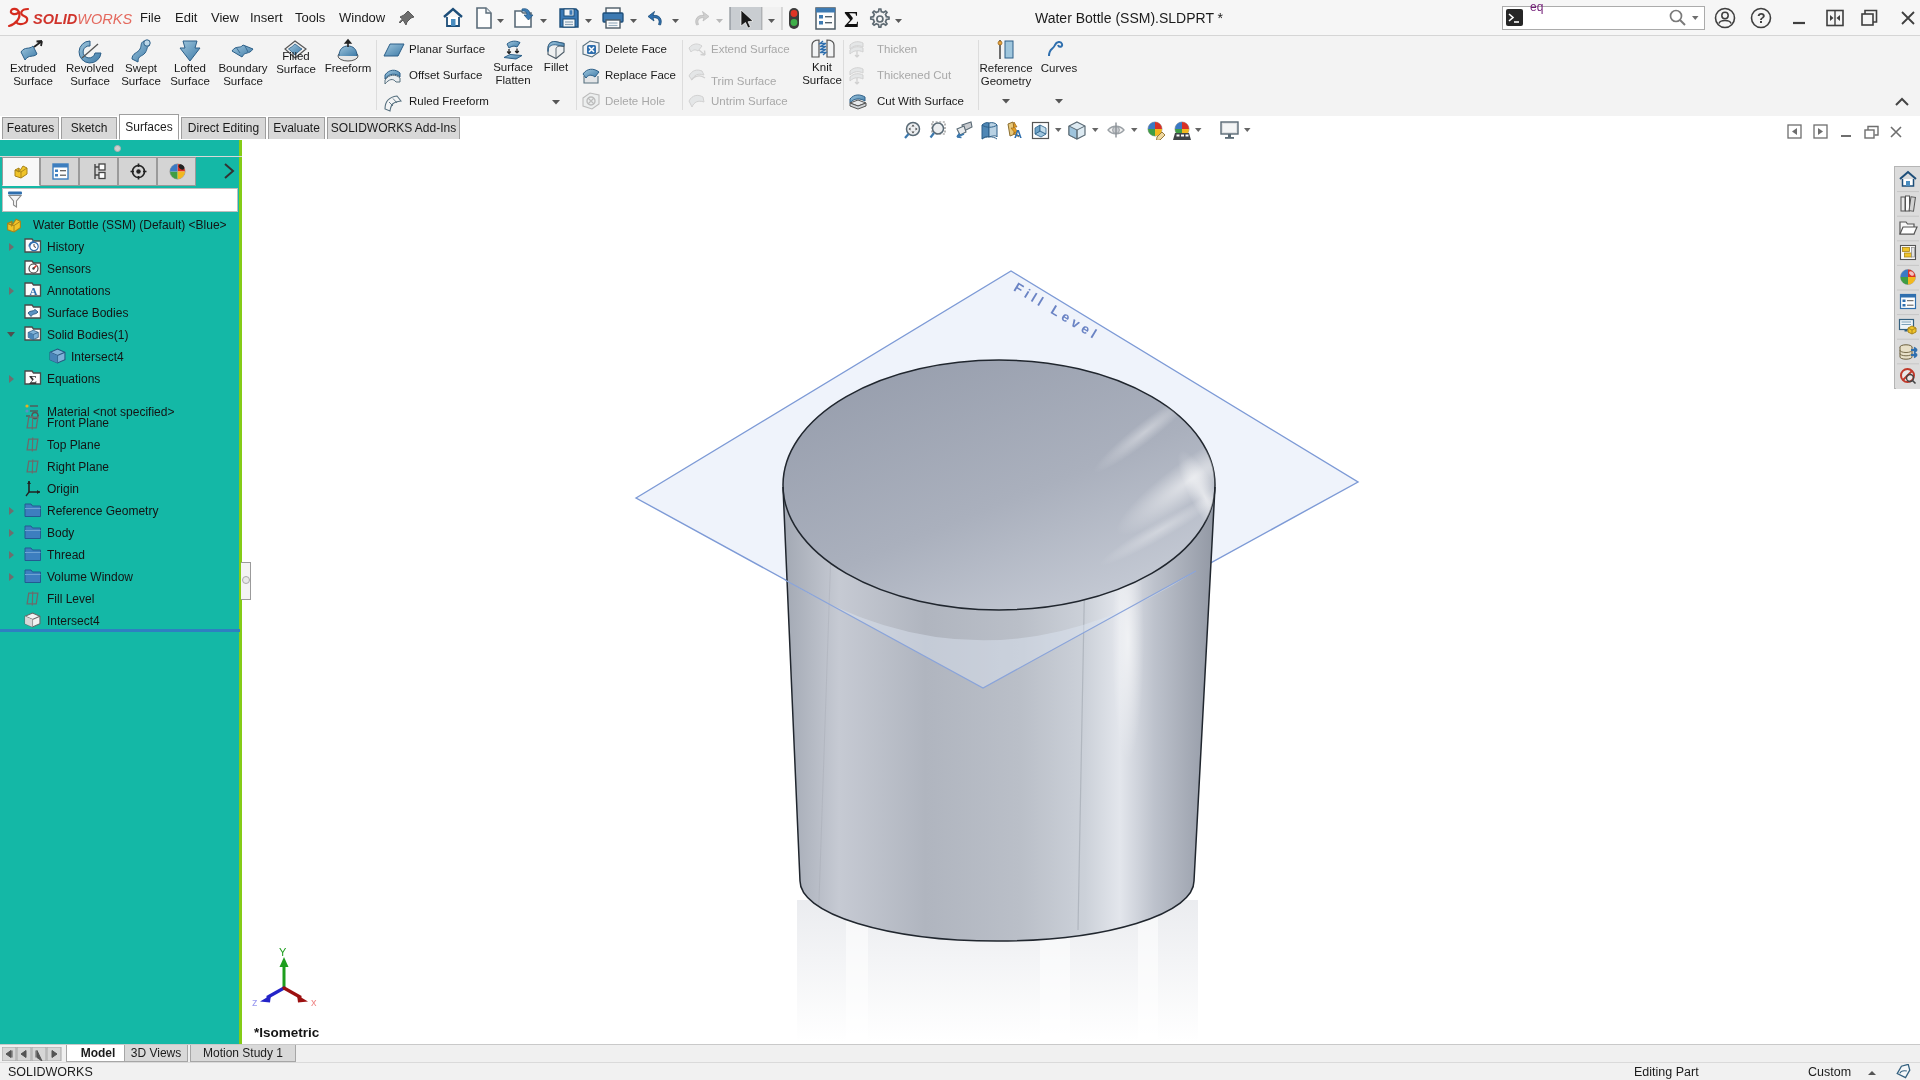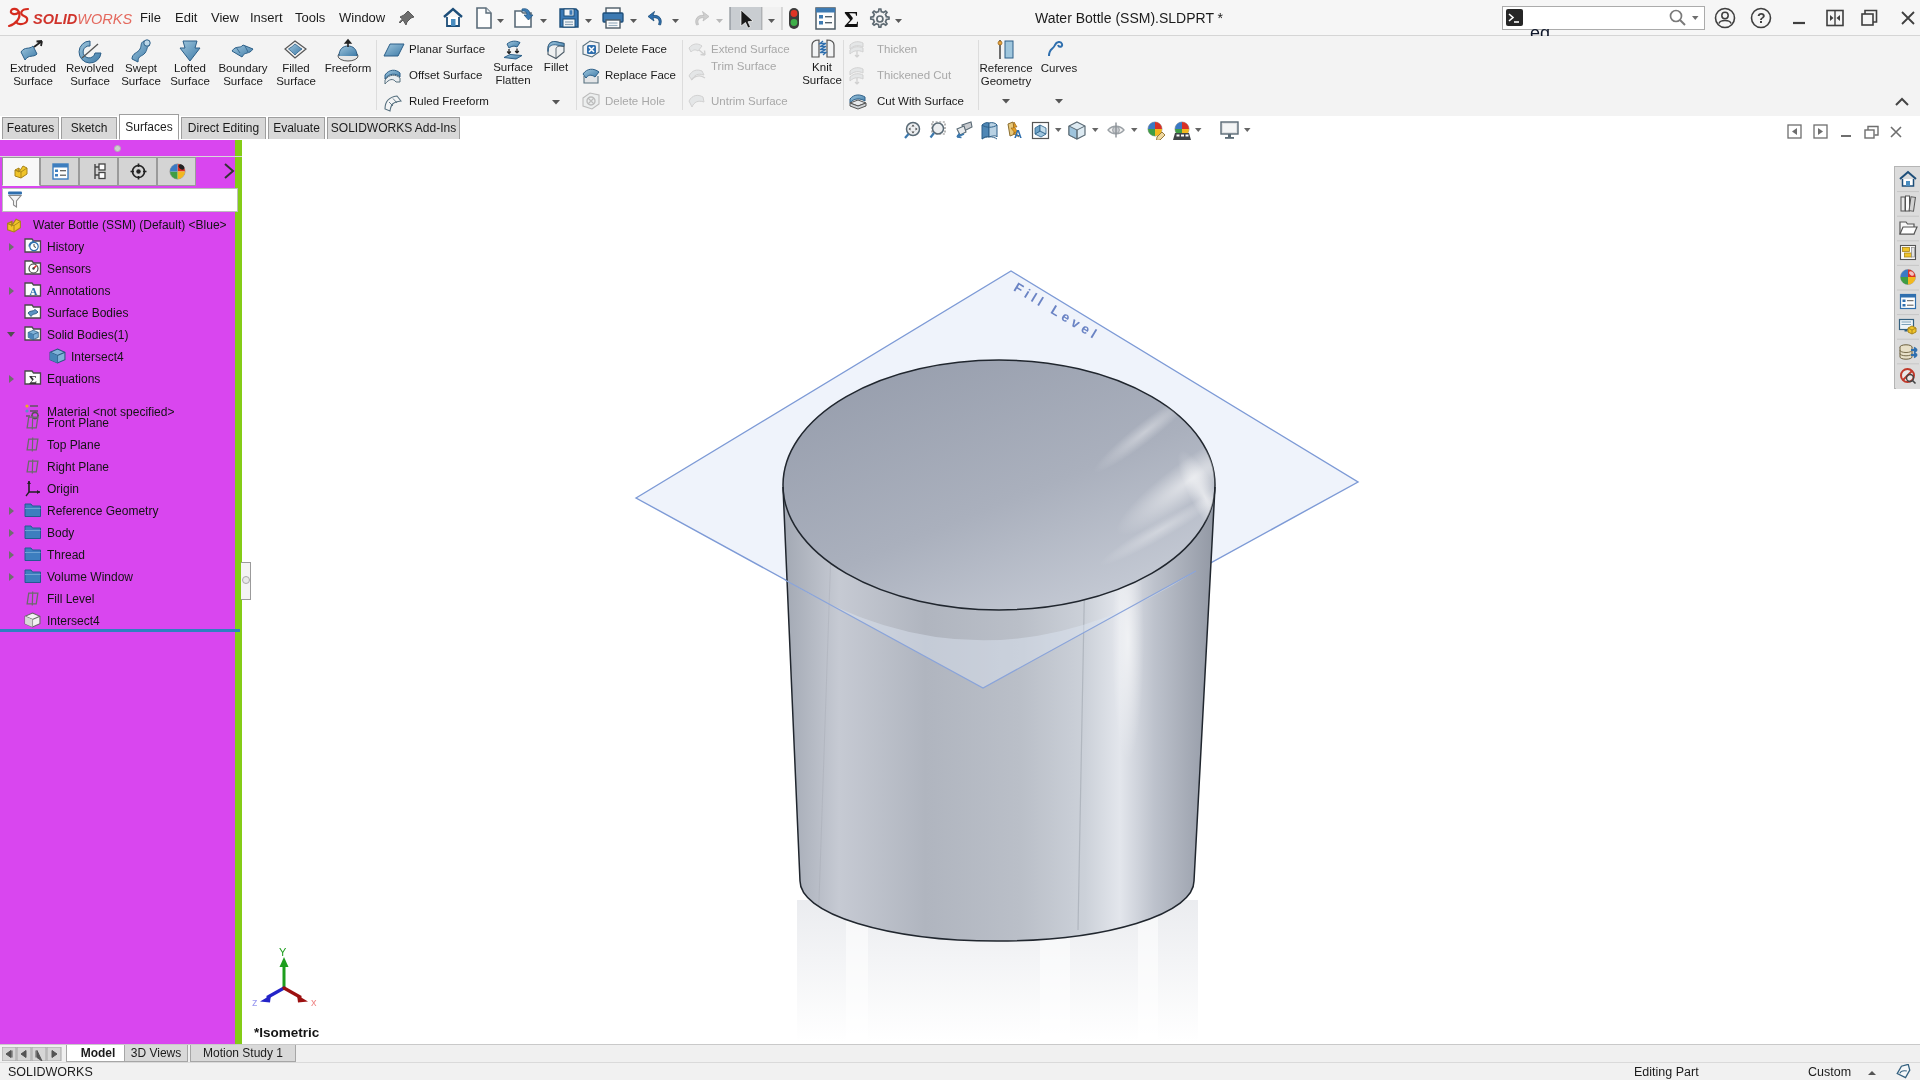--- a/index.html
+++ b/index.html
@@ -13,21 +13,21 @@
   #ribbon { position:absolute; left:0; top:36px; width:1920px; height:80px; background:#f3f3f3; }
   .rsep { position:absolute; top:4px; width:1px; height:70px; background:#dcdcdc; }
   .biglbl { position:absolute; font-size:11.5px; color:#1a1a1a; text-align:center; line-height:13px; white-space:nowrap; }
   .rowlbl { position:absolute; font-size:11.5px; color:#1a1a1a; white-space:nowrap; }
   .gray { color:#a8a8a8 !important; }
   
   #tabrow { position:absolute; left:0; top:116px; width:1920px; height:24px; background:#ffffff; }
   .ctab { position:absolute; top:1px; height:22px; background:#d8d8d8; border:1px solid #9e9e9e; border-bottom:none; font-size:12px; color:#1b1b1b; text-align:center; line-height:21px; }
   .ctab.active { background:#fff; top:-2px; height:26px; font-weight:normal; line-height:25px; z-index:3; border-bottom:1px solid #fff; }
   
-  #leftpanel { position:absolute; left:0; top:140px; width:242px; height:904px; background:#d946ef; border-right:7px solid #84cc16; }
+  #leftpanel { position:absolute; left:0; top:140px; width:242px; height:904px; background:#14b8a6; border-right:3px solid #84cc16; }
   .ptab { position:absolute; top:17px; width:39px; height:29px; background:#d4d4d4; border:1px solid #9a9a9a; }
   .ptab.active { background:#f8f8f8; border-bottom:1px solid #f8f8f8; }
   .trow { position:absolute; left:0; width:240px; height:22px; font-size:12px; color:#141414; white-space:nowrap; }
   .trow .txt { position:absolute; top:4px; }
   .arr { position:absolute; width:0; height:0; }
   .arr.r { border-top:4.5px solid transparent; border-bottom:4.5px solid transparent; border-left:5.5px solid #6e6e6e; }
   .arr.d { border-left:4.5px solid transparent; border-right:4.5px solid transparent; border-top:5.5px solid #4f4f4f; }
   
   #viewport { position:absolute; left:243px; top:140px; width:1677px; height:904px; background:#ffffff; }
   
@@ -143,21 +143,21 @@
   </svg>
 
   <span class="abs" style="left:1035px;top:10px;width:200px;font-size:14px;color:#1b1b1b;white-space:nowrap">Water Bottle (SSM).SLDPRT *</span>
 
   <div class="abs" style="left:1502px;top:6px;width:203px;height:24px;background:#fff;border:1px solid #ababab"></div>
   <div class="abs" style="left:1506px;top:9px;width:17px;height:17px;background:#262626;border-radius:2px"></div>
   <svg class="abs" style="left:1506px;top:9px" width="17" height="17" viewBox="0 0 17 17">
       <path d="M3 5 l4 3.5 L3 12" fill="none" stroke="#fff" stroke-width="1.6"></path>
       <line x1="8" y1="13" x2="13" y2="13" stroke="#fff" stroke-width="1.6"></line>
     </svg>
-  <span class="abs" style="left:1530px;top:23px;font-size:18px;color:#0f172a">eq</span>
+  <span class="abs" style="left:1530px;top:0;font-size:12px;color:#701a75">eq</span>
   <svg class="abs" style="left:1668px;top:8px" width="34" height="20" viewBox="0 0 34 20">
     <circle cx="8" cy="8" r="5.5" fill="none" stroke="#7a7a7a" stroke-width="1.7"></circle>
     <line x1="12" y1="12" x2="17" y2="17" stroke="#7a7a7a" stroke-width="1.9"></line>
     <path d="M24 8 l6.5 0 l-3.25 4 z" fill="#6e6e6e"></path>
   </svg>
 
   <svg class="abs" style="left:1712px;top:6px" width="208" height="24" viewBox="0 0 208 24">
     <circle cx="13" cy="12" r="9.5" fill="none" stroke="#3f3f3f" stroke-width="1.6"></circle>
     <circle cx="13" cy="9.5" r="3.2" fill="none" stroke="#3f3f3f" stroke-width="1.5"></circle>
     <path d="M7 17.5 C8 13.5 18 13.5 19 17.5" fill="none" stroke="#3f3f3f" stroke-width="1.5"></path>
@@ -215,21 +215,21 @@
       <ellipse cx="11" cy="17" rx="10" ry="5" fill="#e8e8e8" stroke="#555" stroke-width="1"></ellipse>
       <path d="M2 17 C2 10 6 7 11 7 C16 7 20 10 20 17" fill="url(#bg1)" stroke="#2c5f88" stroke-width="1"></path>
       <path d="M11 8 L11 2 M11 1 l-2.5 3 l5 0 Z" stroke="#222" stroke-width="1.6" fill="#222"></path>
     </g>
   </svg>
   <div class="biglbl" style="left:0px;top:26px;width:66px">Extruded<br>Surface</div>
   <div class="biglbl" style="left:57px;top:26px;width:66px">Revolved<br>Surface</div>
   <div class="biglbl" style="left:111px;top:26px;width:60px">Swept<br>Surface</div>
   <div class="biglbl" style="left:160px;top:26px;width:60px">Lofted<br>Surface</div>
   <div class="biglbl" style="left:208px;top:26px;width:70px">Boundary<br>Surface</div>
-  <div class="biglbl" style="left:266px;top:26px;width:60px">Filled<br>Surface</div>
+  <div class="biglbl" style="left:266px;top:14px;width:60px">Filled<br>Surface</div>
   <div class="biglbl" style="left:317px;top:26px;width:62px">Freeform</div>
   <div class="rsep" style="left:376px"></div>
 
   <svg class="abs" style="left:382px;top:0" width="194" height="80" viewBox="0 0 194 80">
 
     <g transform="translate(2,6)">
       <path d="M0 14 L6 2 L20 2 L14 14 Z" fill="url(#bg1)" stroke="#2c5f88" stroke-width="1"></path>
     </g>
 
     <g transform="translate(2,31)">
@@ -296,21 +296,21 @@
       <path d="M1 9 C4 3 10 2 15 5 L16 10 C10 8 6 10 4 15 Z" fill="#d9dcde" stroke="#b5b5b5" stroke-width="1"></path>
     </g>
 
     <g transform="translate(124,3)">
       <path d="M2 18 L2 6 C2 2 6 1 9 1 L9 18 Z" fill="#f2f3f4" stroke="#555" stroke-width="1.2"></path>
       <path d="M24 18 L24 6 C24 2 20 1 17 1 L17 18 Z" fill="#f2f3f4" stroke="#555" stroke-width="1.2"></path>
       <path d="M13 2 l-3 2.5 l6 0 l-6 3 l6 0 l-6 3 l6 0 l-6 3 l6 0 l-3 2.5" fill="none" stroke="#2f6fae" stroke-width="1.3"></path>
     </g>
   </svg>
   <div class="rowlbl gray" style="left:711px;top:7px">Extend Surface</div>
-  <div class="rowlbl gray" style="left:711px;top:24px">Trim Surface</div>
+  <div class="rowlbl gray" style="left:711px;top:39px">Trim Surface</div>
   <div class="rowlbl gray" style="left:711px;top:59px">Untrim Surface</div>
   <div class="biglbl" style="left:792px;top:25px;width:60px">Knit<br>Surface</div>
   <div class="rsep" style="left:843px"></div>
 
   <svg class="abs" style="left:847px;top:0" width="131" height="80" viewBox="0 0 131 80">
     <g transform="translate(2,4)" opacity="0.55">
       <path d="M1 5 C5 1 10 1 14 3 L14 7 C10 5 5 5 1 9 Z" fill="#d9dcde" stroke="#b5b5b5" stroke-width="1"></path>
       <path d="M1 10 C5 6 10 6 14 8 L14 12 C10 10 5 10 1 14 Z" fill="#d9dcde" stroke="#b5b5b5" stroke-width="1"></path>
       <path d="M8 11 L8 17 M8 17 l-2-2 M8 17 l2-2" stroke="#b5b5b5" stroke-width="1.3" fill="none"></path>
     </g>

